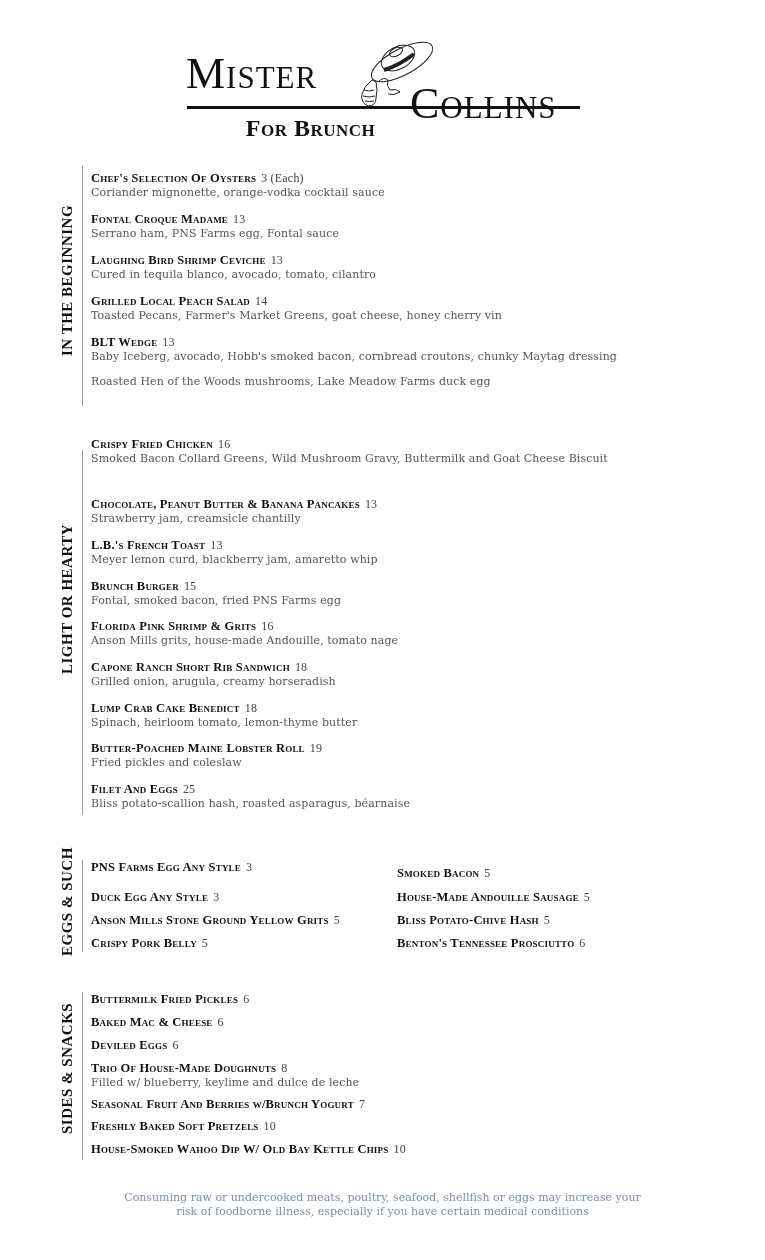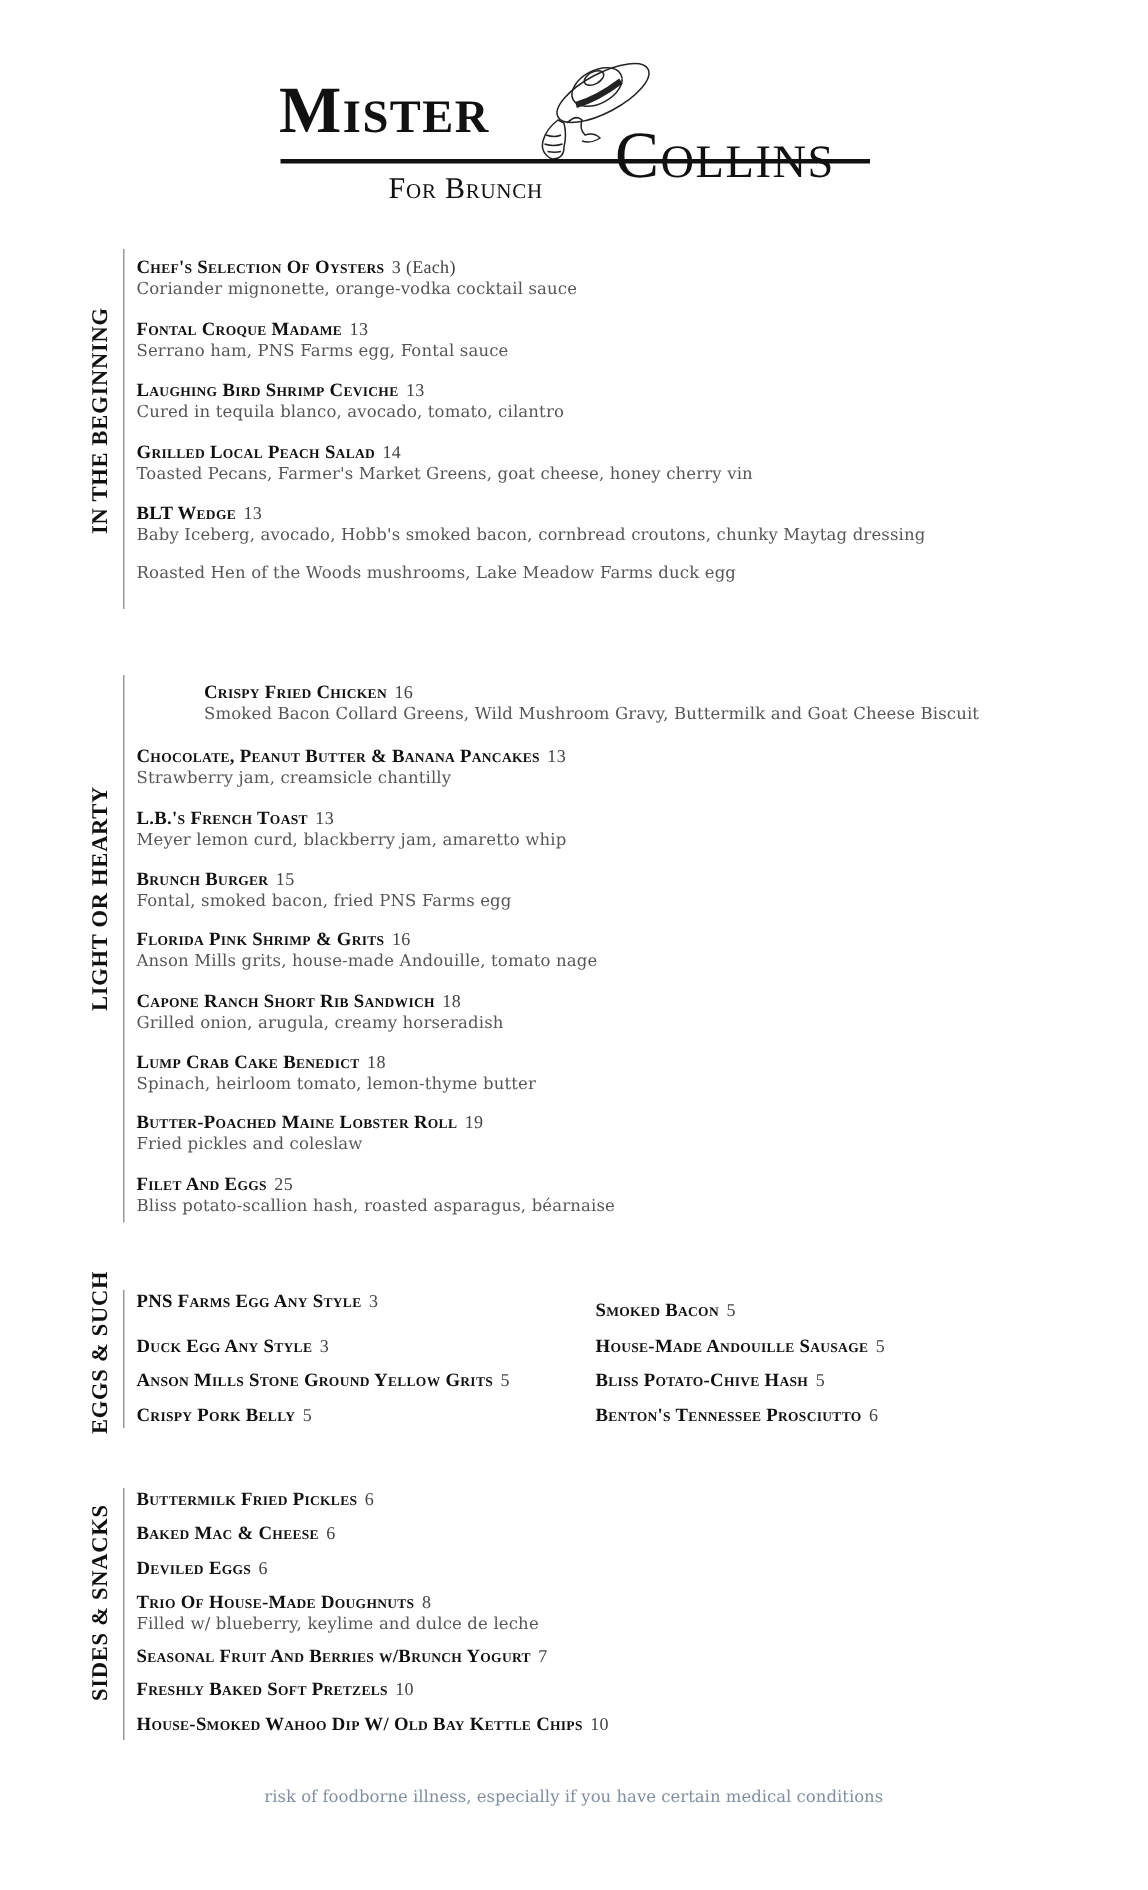--- a/index.html
+++ b/index.html
@@ -11,21 +11,21 @@
   .logo-word {
     position: absolute; top: 52px; font-family: "Liberation Serif", serif;
     font-size: 44px; letter-spacing: 1px; color: #111; line-height: 1;
   }
   .logo-left { left: 186px; }
   .logo-right { left: 410px; margin-top: 30px; }
   .logo-hat { position: absolute; left: 350px; top: 36px; width: 92px; height: 72px; }
   .logo-rule { position: absolute; left: 187px; top: 106px; width: 393px; height: 3px; background: #111; }
   .subtitle {
     position: absolute; top: 116px; left: 0; width: 621px; text-align: center;
-    font-size: 20px; letter-spacing: 0.5px; line-height: 1;
+    font-size: 24px; letter-spacing: 0.5px; line-height: 1; font-weight: bold;
   }
 
   .section { position: absolute; left: 0; width: 765px; }
   .section-label-wrap { position: absolute; left: 55px; width: 26px; }
   .section-label {
     position: absolute; white-space: nowrap; font-size: 15px; font-weight: bold;
     letter-spacing: 0.5px; transform-origin: left top; transform: rotate(-90deg);
     font-family: "Liberation Serif", serif; color: #111;
   }
   .vline { position: absolute; left: 82px; width: 1px; background: #999; }
@@ -44,21 +44,21 @@
 
   .footer {
     position: absolute; top: 1191px; left: 60px; width: 645px; text-align: center;
     font-family: "DejaVu Serif", serif; font-size: 11px; line-height: 14px; color: #7f8ea0;
   }
 </style>
 </head>
 <body>
 
 <div class="header">
-  <div class="logo-word logo-left" style="font-variant: small-caps; font-weight: bold;">Mister</div>
+  <div class="logo-word logo-left" style="font-variant: small-caps;">Mister</div>
   <svg class="logo-hat" viewBox="0 0 92 72">
     <g fill="none" stroke="#222" stroke-width="1">
       <ellipse cx="52" cy="26" rx="34" ry="13" transform="rotate(-28 52 26)"></ellipse>
       <ellipse cx="48" cy="22" rx="18" ry="11" transform="rotate(-28 48 22)"></ellipse>
       <ellipse cx="46" cy="16" rx="7" ry="4" transform="rotate(-28 46 16)"></ellipse>
       <path d="M34 34 Q48 30 64 18" stroke-width="4"></path>
       <path d="M22 44 Q14 50 12 58 Q10 66 18 70 Q26 70 26 62 Q28 54 26 46 Z"></path>
       <path d="M14 54 Q20 56 24 54 M13 60 Q19 62 25 60 M15 65 Q20 66 24 65"></path>
       <path d="M28 46 Q34 40 38 44 Q36 50 40 54 Q46 52 50 56 Q44 60 38 58"></path>
     </g>
@@ -98,21 +98,21 @@
     <div class="item-desc">Roasted Hen of the Woods mushrooms, Lake Meadow Farms duck egg</div>
   </div>
 </div>
 
 <div class="section">
   <div class="section-label-wrap" style="top:450px;height:365px;">
     <div class="section-label" style="left:4px;top:224px;">LIGHT OR HEARTY</div>
   </div>
   <div class="vline" style="top:450px;height:365px;"></div>
 
-  <div class="item" style="top:453px;margin-left:45px;">
+  <div class="item" style="top:436px;">
     <div class="item-name"><span>Crispy Fried Chicken</span><span class="item-price">16</span></div>
     <div class="item-desc">Smoked Bacon Collard Greens, Wild Mushroom Gravy, Buttermilk and Goat Cheese Biscuit</div>
   </div>
   <div class="item" style="top:496px;">
     <div class="item-name"><span>Chocolate, Peanut Butter &amp; Banana Pancakes</span><span class="item-price">13</span></div>
     <div class="item-desc">Strawberry jam, creamsicle chantilly</div>
   </div>
   <div class="item" style="top:537px;">
     <div class="item-name"><span>L.B.'s French Toast</span><span class="item-price">13</span></div>
     <div class="item-desc">Meyer lemon curd, blackberry jam, amaretto whip</div>
@@ -200,14 +200,15 @@
     </div>
   <div class="item" style="top:1118px;">
       <div class="item-name"><span>Freshly Baked Soft Pretzels</span><span class="item-price">10</span></div>
     </div>
   <div class="item" style="top:1141px;">
       <div class="item-name"><span>House-Smoked Wahoo Dip W/ Old Bay Kettle Chips</span><span class="item-price">10</span></div>
     </div>
 </div>
 
 <div class="footer">
+  <div>Consuming raw or undercooked meats, poultry, seafood, shellfish or eggs may increase your</div>
   <div>risk of foodborne illness, especially if you have certain medical conditions</div>
 </div>
 
 </body></html>

